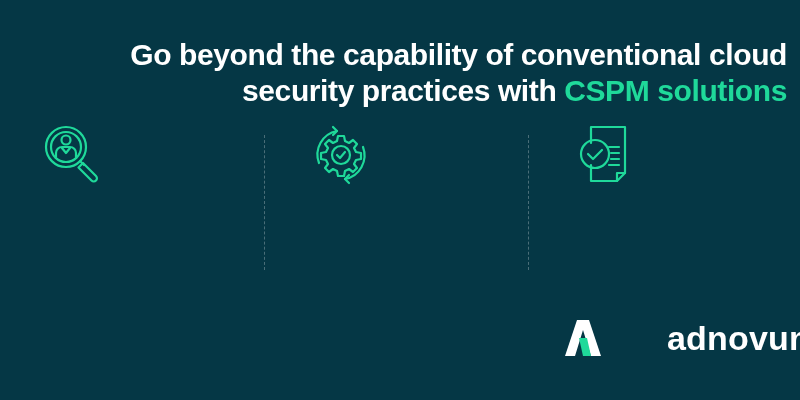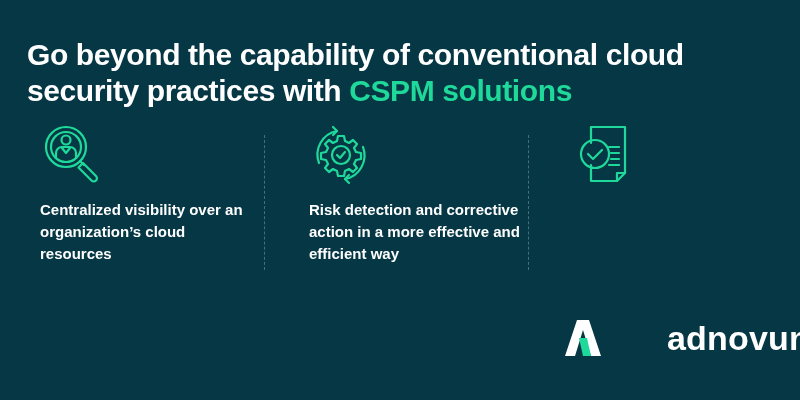--- a/index.html
+++ b/index.html
@@ -8,20 +8,21 @@
       background:#053745;
       font-family:"Liberation Sans", sans-serif;
       position:relative;
       color:#ffffff;
     }
     .headline {
       position:absolute; left:27px; top:37px; width:760px;
       font-size:30px; font-weight:bold; line-height:36px;
       letter-spacing:-0.4px;
       margin:0;
+      text-align:right;
     }
     .headline .accent { color:#1fd99a; }
     .col {
       position:absolute; top:123px;
     }
     .col .icon { width:64px; height:64px; display:block; }
     .col .text {
       margin-top:12px;
       font-size:15px; font-weight:bold; line-height:22px;
       width:220px;
@@ -47,36 +48,34 @@
 <div class="col" style="left:40px;">
   <svg class="icon" viewBox="0 0 64 64" fill="none" stroke="#1fd99a" stroke-width="2.2" stroke-linecap="round" stroke-linejoin="round">
     <circle cx="26" cy="24" r="20"></circle>
     <circle cx="26" cy="24" r="15"></circle>
     <circle cx="26" cy="17" r="4.5"></circle>
     <path d="M16 34 v-4 a6 6 0 0 1 6 -6 h8 a6 6 0 0 1 6 6 v4"></path>
     <path d="M22 25 l4 5 l4 -5"></path>
     <path d="M40 38 l4 4"></path>
     <path d="M43 40 l13 13 a3 3 0 0 1 -4.5 4.5 l-13 -13 z"></path>
   </svg>
-  <div class="text">Centralized visibility over an organization’s cloud resources</div>
 </div>
 
 <div class="divider" style="left:264px;"></div>
 
 <div class="col" style="left:309px;">
   <svg class="icon" viewBox="0 0 64 64" fill="none" stroke="#1fd99a" stroke-width="2.2" stroke-linecap="round" stroke-linejoin="round">
     <path d="M10 40 A24 24 0 0 1 28 8"></path>
     <path d="M24 4 l4 4 l-4 4"></path>
     <path d="M54 24 A24 24 0 0 1 36 56"></path>
     <path d="M40 52 l-4 4 l4 4"></path>
     <path d="M29 13 h6 l1 5 l4 2 l4 -3 l4 4 l-3 4 l2 4 l5 1 v6 l-5 1 l-2 4 l3 4 l-4 4 l-4 -3 l-4 2 l-1 5 h-6 l-1 -5 l-4 -2 l-4 3 l-4 -4 l3 -4 l-2 -4 l-5 -1 v-6 l5 -1 l2 -4 l-3 -4 l4 -4 l4 3 l4 -2 z"></path>
     <circle cx="32" cy="32" r="9"></circle>
     <path d="M28 32 l3 3 l5 -6"></path>
   </svg>
-  <div class="text">Risk detection and corrective action in a more effective and efficient way</div>
 </div>
 
 <div class="divider" style="left:528px;"></div>
 
 <div class="col" style="left:575px;">
   <svg class="icon" viewBox="0 0 64 64" fill="none" stroke="#1fd99a" stroke-width="2.2" stroke-linecap="round" stroke-linejoin="round">
     <path d="M16 20 V4 H50 V50 L42 58 H16 V42"></path>
     <path d="M42 58 V50 H50"></path>
     <path d="M34 24 h10 M36 30 h8 M36 36 h8 M34 42 h10"></path>
     <circle cx="20" cy="31" r="14"></circle>

